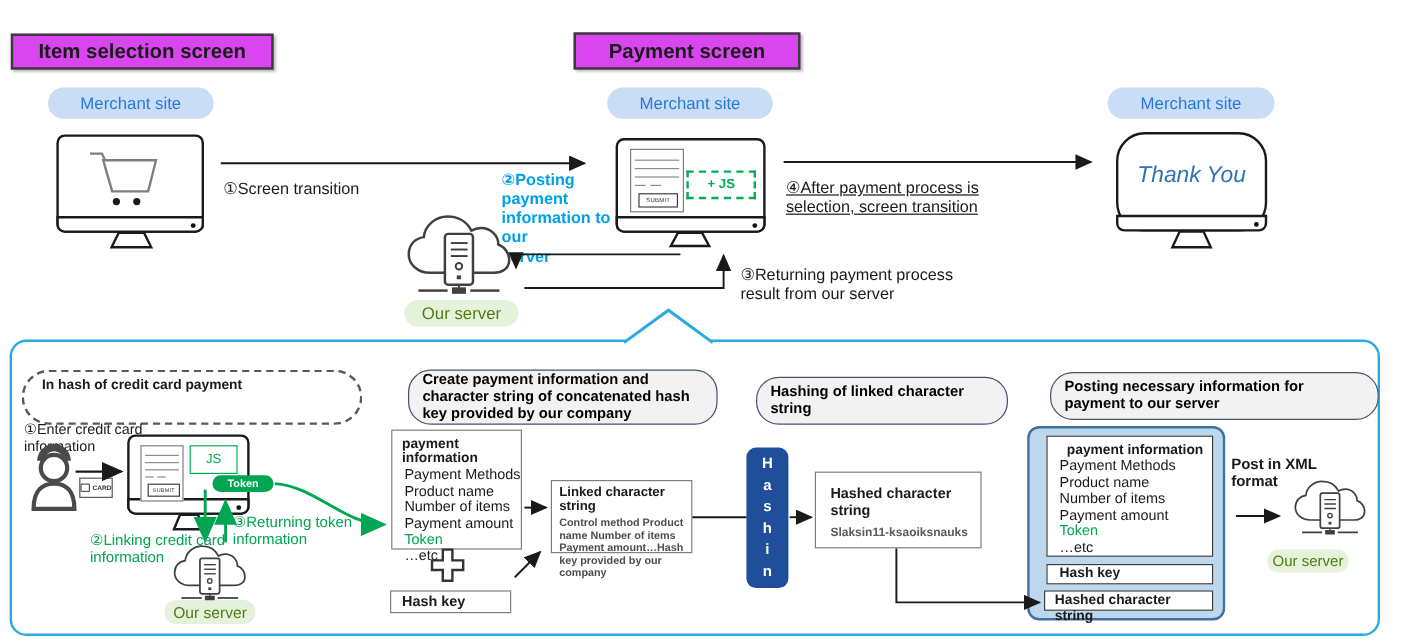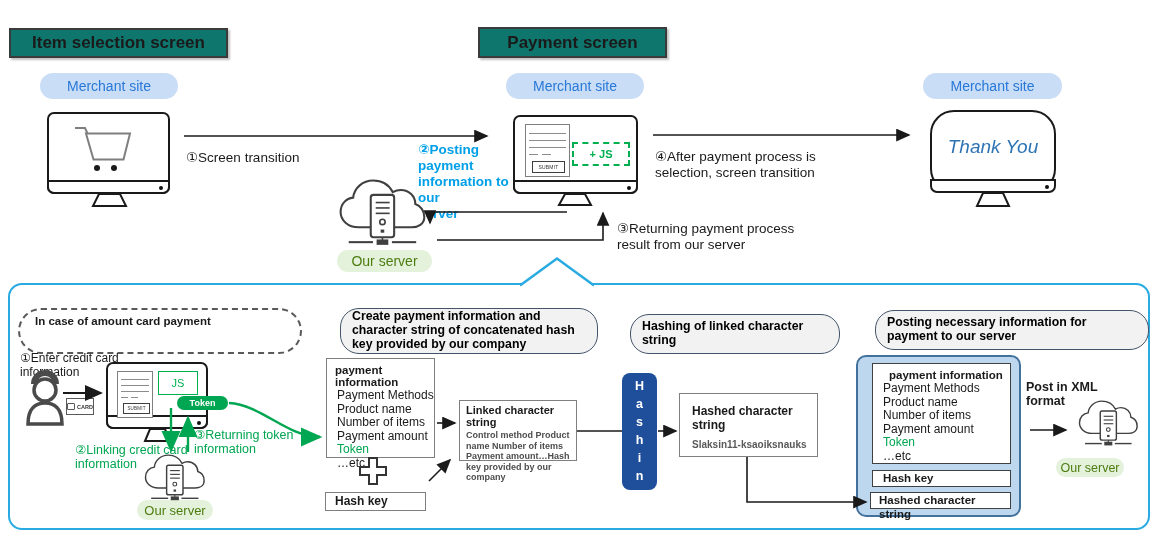--- a/index.html
+++ b/index.html
@@ -1,19 +1,19 @@
 <!DOCTYPE html>
 <html><head>
 <meta charset="utf-8">
 <style>
   html,body{margin:0;padding:0;background:#fff;}
   #canvas{position:relative;width:1171px;height:535px;background:#fff;overflow:hidden;
           font-family:"Liberation Sans","DejaVu Sans",sans-serif;color:#1a1a1a;}
   .abs{position:absolute;box-sizing:border-box;}
-  .screen-title{background:#0f766e;border:2px solid #3b3b3b;font-weight:bold;font-size:17px;
+  .screen-title{background:#d946ef;border:2px solid #3b3b3b;font-weight:bold;font-size:17px;
     display:flex;align-items:center;justify-content:center;box-shadow:2px 2px 2px rgba(0,0,0,.25);}
   .pill-blue{background:#C9DDF6;color:#2878D8;border-radius:13px;font-size:14px;
     display:flex;align-items:center;justify-content:center;}
   .pill-green{background:#E4F2DC;color:#4d7c0f;border-radius:11px;
     display:flex;align-items:center;justify-content:center;}
   .monitor{border:2px solid #1a1a1a;border-radius:7px;background:#fff;}
   .mbar{position:absolute;left:-2px;right:-2px;bottom:-2px;height:10px;border:2px solid #1a1a1a;
     border-radius:0 0 7px 7px;background:#fff;}
   .mdot{position:absolute;right:5px;bottom:2px;width:4px;height:4px;background:#111;border-radius:50%;}
   .formbox{border:1.5px solid #7f7f7f;background:#fff;}
@@ -97,36 +97,36 @@
   </div>
 
   <div class="abs lbl" style="left:186px;top:150px;width:170px;">①Screen transition</div>
 
   <div class="abs" style="left:418px;top:142px;width:112px;">
     <div class="lbl-blue">②Posting payment</div>
     <div class="lbl-blue">information to our</div>
     <div class="lbl-blue">server</div>
   </div>
 
-  <div class="abs" style="left:655px;top:149px;width:195px;">
+  <div class="abs" style="left:655px;top:149px;width:195px;text-decoration:underline;">
     <div class="lbl">④After payment process is</div>
     <div class="lbl">selection, screen transition</div>
   </div>
 
   <div class="abs" style="left:617px;top:221px;width:195px;">
     <div class="lbl">③Returning payment process</div>
     <div class="lbl">result from our server</div>
   </div>
 
   <div class="abs pill-green" style="left:337px;top:250px;width:95px;height:22px;font-size:14px;">
     <span>Our server</span>
   </div>
 
   <div class="abs" style="left:18px;top:308px;width:284px;height:46px;border:2px dashed #595959;border-radius:24px;background:#fff;padding:5px 0 0 15px;">
-    <div style="font-weight:bold;font-size:11.5px;">In case of amount card payment</div>
+    <div style="font-weight:bold;font-size:11.5px;">In hash of credit card payment</div>
   </div>
 
   <div class="abs" style="left:20px;top:352px;width:120px;font-size:12px;line-height:13.5px;">
     <div>①Enter credit card</div>
     <div>information</div>
   </div>
 
   <div class="abs card-chip" style="left:66px;top:398px;width:28px;height:17px;">
     <span class="card-ico"></span>
     <span>CARD</span>

